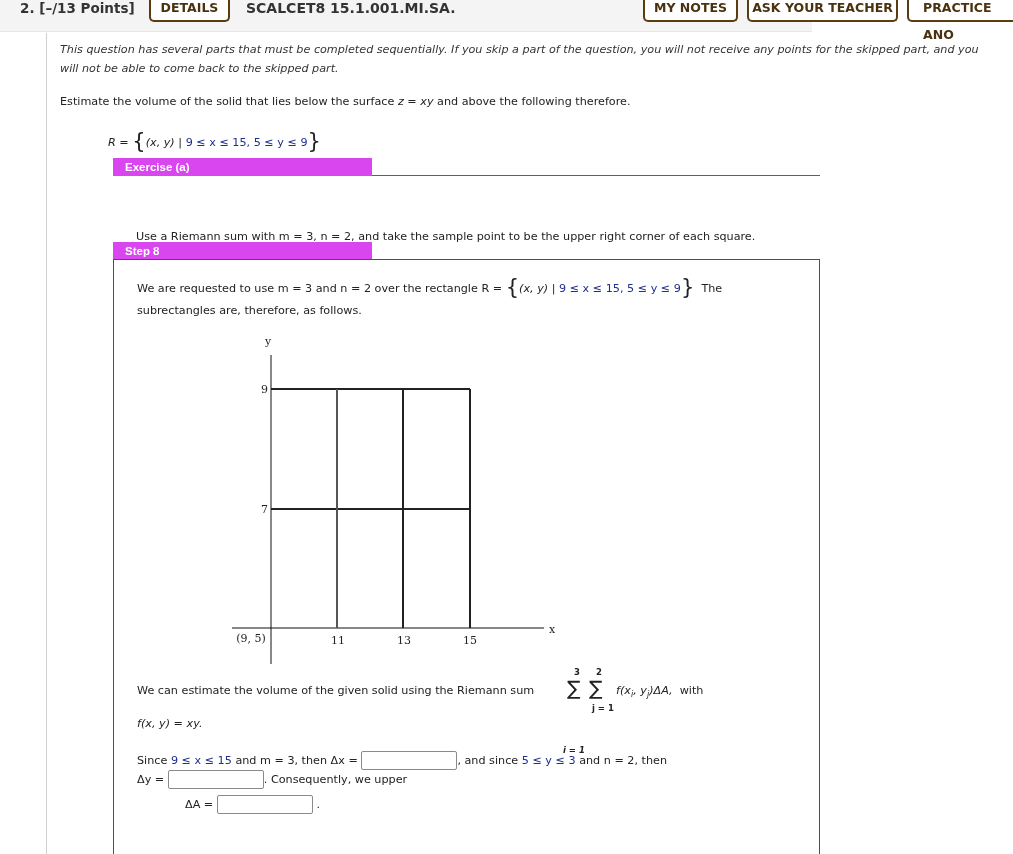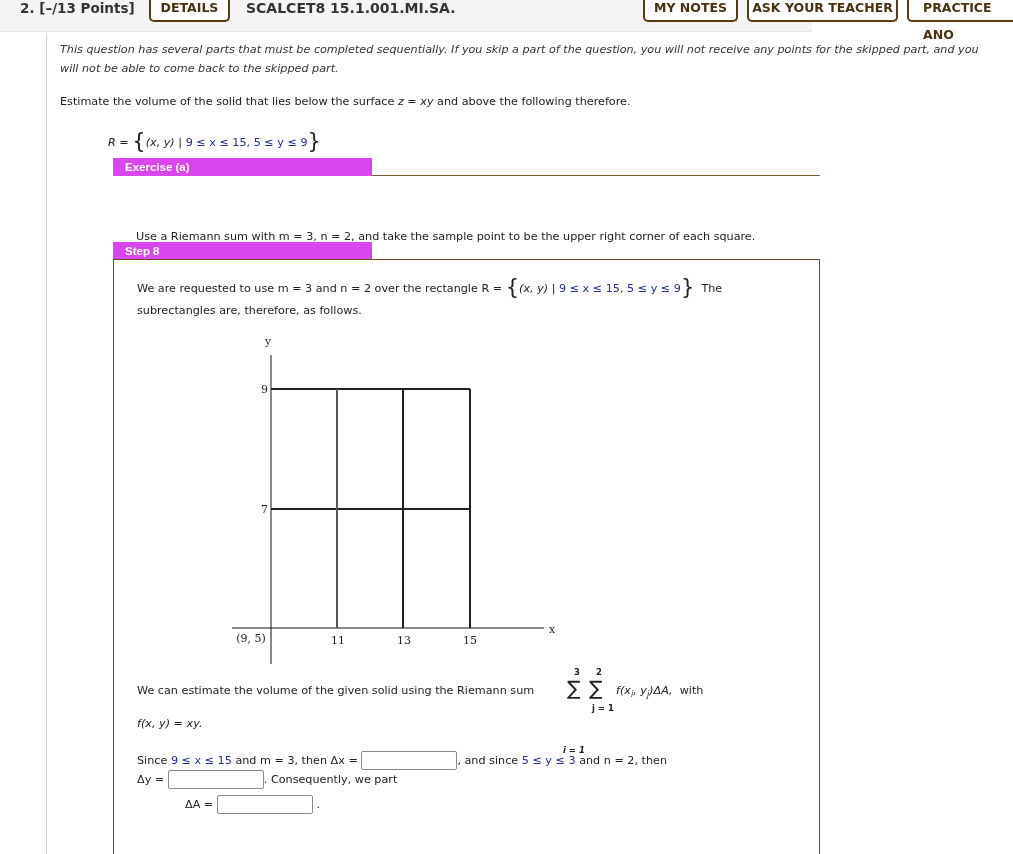--- a/index.html
+++ b/index.html
@@ -116,19 +116,19 @@
   <span style="font-style:normal;">&nbsp;</span><span style="font-style:normal;">with</span>
 </div>
 
 <div class="p it" style="left:137px;top:716px;">f(x, y) = xy.</div>
 
 <div class="p" style="left:137px;top:751px;">
   <span>Since </span><span class="blue">9 ≤ x ≤ 15</span><span> and m = 3, then Δx = </span><input class="ans" style="width: 96px;" value=""><span>, and since </span><span class="blue">5 ≤ y ≤ 3</span><span> and n = 2, then</span>
 </div>
 <div class="p" style="left:137px;top:770px;">
   <span>Δy =</span>
-  <input class="ans" style="width: 96px;" value=""><span>. Consequently, we part</span>
+  <input class="ans" style="width: 96px;" value=""><span>. Consequently, we upper</span>
 </div>
 <div class="p" style="left:185px;top:795px;">
   <span>ΔA =</span>
   <input class="ans" style="width: 96px;" value="">
   <span>.</span>
 </div>
 
 </body></html>

